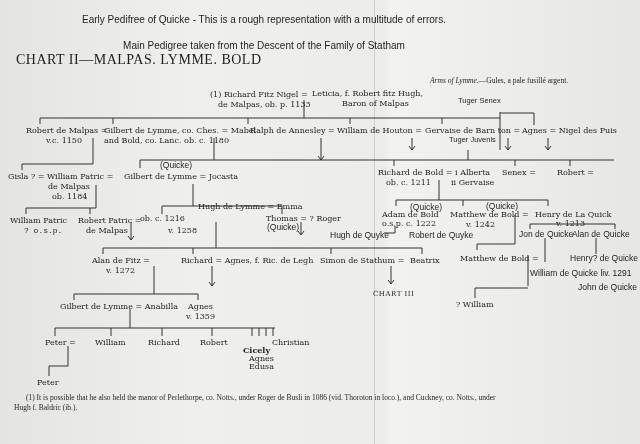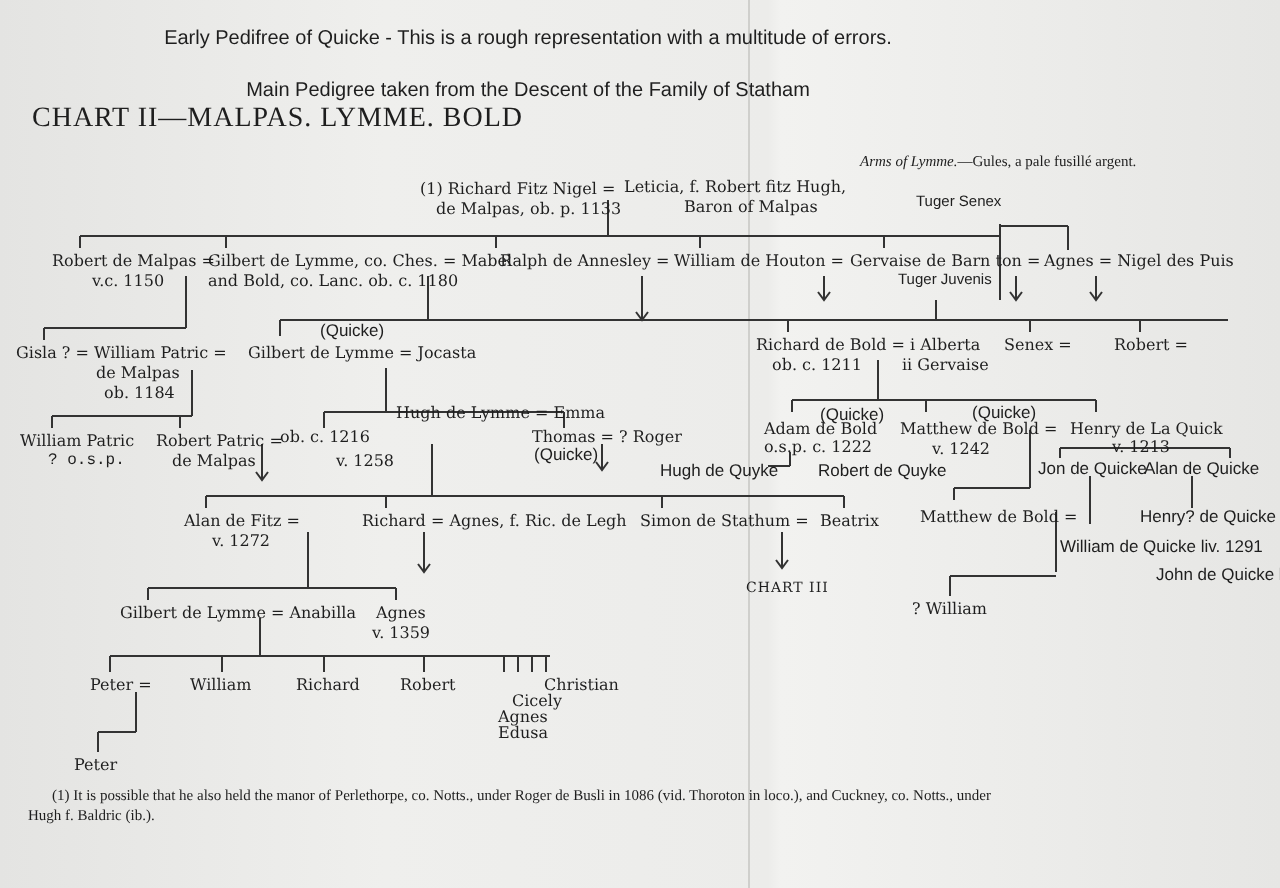--- a/index.html
+++ b/index.html
@@ -199,19 +199,19 @@
 
 <div class="t" style="left:60px;top:302px;">Gilbert de Lymme = Anabilla</div>
 <div class="t" style="left:188px;top:302px;">Agnes</div>
 <div class="t" style="left:186px;top:312px;">v. 1359</div>
 
 <div class="t" style="left:45px;top:338px;">Peter =</div>
 <div class="t" style="left:95px;top:338px;">William</div>
 <div class="t" style="left:148px;top:338px;">Richard</div>
 <div class="t" style="left:200px;top:338px;">Robert</div>
 <div class="t" style="left:247px;top:338px;margin-left:25px;">Christian</div>
-<div class="t" style="left:256px;top:346px;">Cicely</div>
+<div class="t" style="left:243px;top:346px;font-weight:bold;">Cicely</div>
 <div class="t" style="left:249px;top:354px;">Agnes</div>
 <div class="t" style="left:249px;top:362px;">Edusa</div>
 <div class="t" style="left:37px;top:378px;">Peter</div>
 
 <div class="foot" style="left:26px;top:393px;">(1) It is possible that he also held the manor of Perlethorpe, co. Notts., under Roger de Busli in 1086 (vid. Thoroton in loco.), and Cuckney, co. Notts., under</div>
 <div class="foot" style="left:14px;top:403px;">Hugh f. Baldric (ib.).</div>
 
 </body></html>

